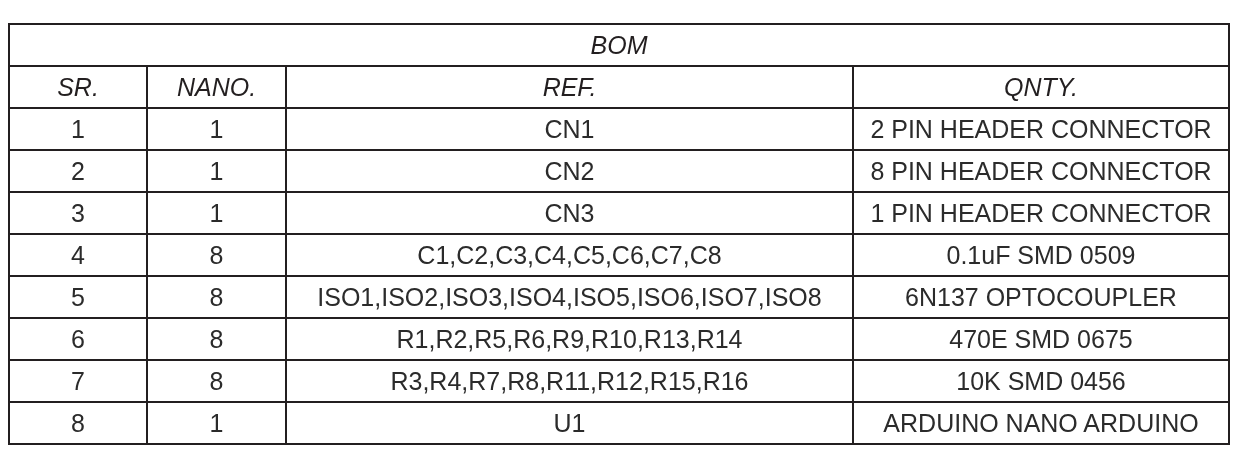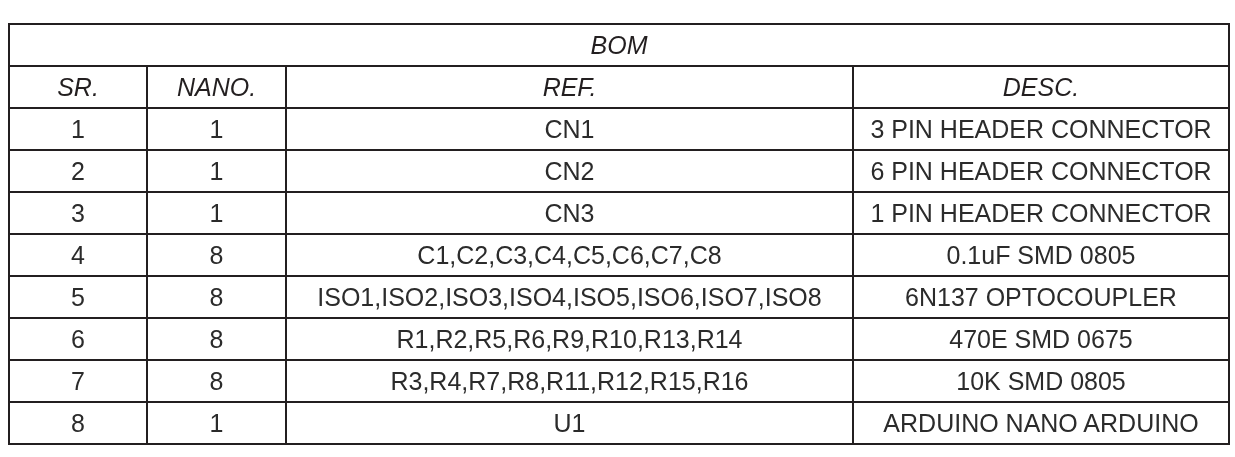--- a/index.html
+++ b/index.html
@@ -57,65 +57,65 @@
       <col class="c-desc">
   </colgroup>
   <thead>
     <tr>
       <th colspan="4">BOM</th>
     </tr>
     <tr>
       <th>SR.</th>
       <th>NANO.</th>
       <th>REF.</th>
-      <th>DESC.</th>
+      <th>QNTY.</th>
     </tr>
   </thead>
   <tbody>
     <tr>
       <td>1</td>
       <td>1</td>
       <td>CN1</td>
-      <td>3 PIN HEADER CONNECTOR</td>
+      <td>2 PIN HEADER CONNECTOR</td>
     </tr>
     <tr>
       <td>2</td>
       <td>1</td>
       <td>CN2</td>
-      <td>6 PIN HEADER CONNECTOR</td>
+      <td>8 PIN HEADER CONNECTOR</td>
     </tr>
     <tr>
       <td>3</td>
       <td>1</td>
       <td>CN3</td>
       <td>1 PIN HEADER CONNECTOR</td>
     </tr>
     <tr>
       <td>4</td>
       <td>8</td>
       <td>C1,C2,C3,C4,C5,C6,C7,C8</td>
-      <td>0.1uF SMD 0805</td>
+      <td>0.1uF SMD 0509</td>
     </tr>
     <tr>
       <td>5</td>
       <td>8</td>
       <td>ISO1,ISO2,ISO3,ISO4,ISO5,ISO6,ISO7,ISO8</td>
       <td>6N137 OPTOCOUPLER</td>
     </tr>
     <tr>
       <td>6</td>
       <td>8</td>
       <td>R1,R2,R5,R6,R9,R10,R13,R14</td>
       <td>470E SMD 0675</td>
     </tr>
     <tr>
       <td>7</td>
       <td>8</td>
       <td>R3,R4,R7,R8,R11,R12,R15,R16</td>
-      <td>10K SMD 0805</td>
+      <td>10K SMD 0456</td>
     </tr>
     <tr>
       <td>8</td>
       <td>1</td>
       <td>U1</td>
       <td>ARDUINO NANO ARDUINO</td>
     </tr>
   </tbody>
 </table>
 

